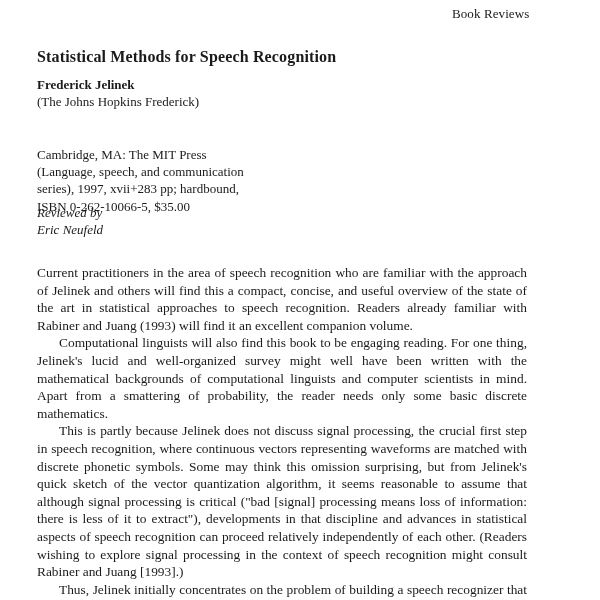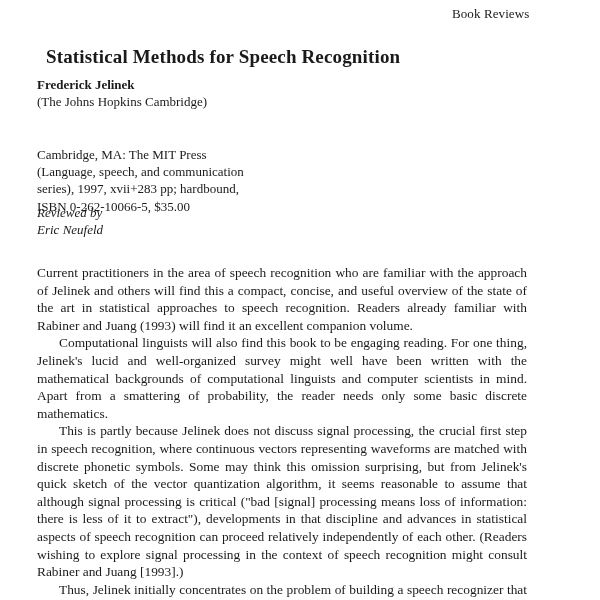--- a/index.html
+++ b/index.html
@@ -20,26 +20,25 @@
       top: 5px;
       left: 452px;
       font-size: 13px;
       line-height: 17px;
       letter-spacing: 0.1px;
     }
     .title {
       position: absolute;
       top: 46px;
       left: 37px;
-      font-size: 19px;
+      font-size: 16px;
       font-weight: bold;
       line-height: 22px;
       letter-spacing: 0.15px;
       white-space: nowrap;
-      margin-left: 9px;
     }
     .author {
       position: absolute;
       top: 76px;
       left: 37px;
       font-size: 13px;
       font-weight: bold;
       line-height: 17px;
     }
     .affiliation {
@@ -86,21 +85,21 @@
     }
   </style>
 </head>
 <body>
 
 <div class="running-head">Book Reviews</div>
 
 <div class="title">Statistical Methods for Speech Recognition</div>
 
 <div class="author">Frederick Jelinek</div>
-<div class="affiliation">(The Johns Hopkins Cambridge)</div>
+<div class="affiliation">(The Johns Hopkins Frederick)</div>
 
 <div class="pub-block">
   <div>Cambridge, MA: The MIT Press</div>
   <div>(Language, speech, and communication</div>
   <div>series), 1997, xvii+283 pp; hardbound,</div>
   <div>ISBN 0-262-10066-5, $35.00</div>
 </div>
 
 <div class="review-block">
   <div>Reviewed by</div>

